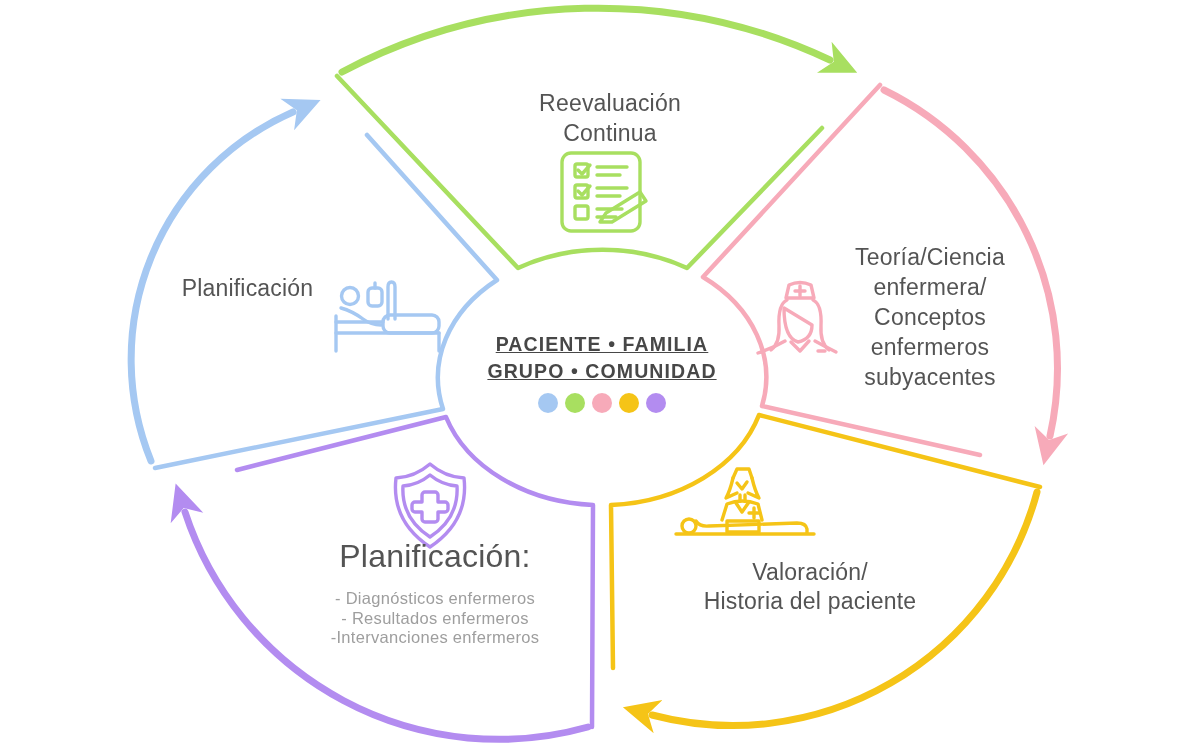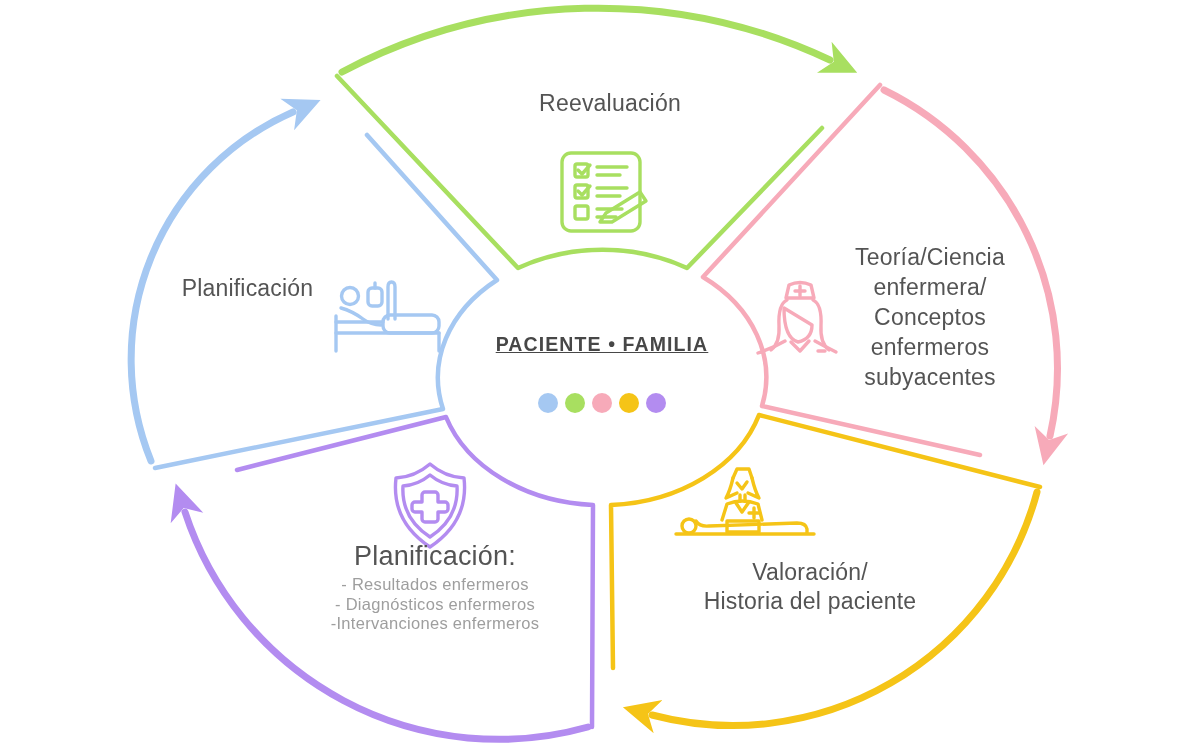--- a/index.html
+++ b/index.html
@@ -17,21 +17,21 @@
   .fl-blue{fill:var(--c-blue)}
   .wedge{fill:none;stroke-width:4.5;stroke-linecap:round;stroke-linejoin:round;}
   .arrow{fill:none;stroke-width:7;stroke-linecap:round;}
   .icon{fill:none;stroke-width:3.4;stroke-linecap:round;stroke-linejoin:round;}
   .seg-label{
     position:absolute;text-align:center;color:var(--c-text);
     font-size:23px;line-height:30px;letter-spacing:0.2px;
   }
   .seg-label .ln{display:block;}
   .lh29 .ln{line-height:29px;}
-  .plan-title{display:block;font-size:27px;line-height:30px;color:var(--c-text);margin-bottom:4px;}
+  .plan-title{display:block;font-size:32px;line-height:30px;color:var(--c-text);margin-bottom:18px;}
   .plan-item{display:block;font-size:16.5px;line-height:19.5px;color:var(--c-subtext);letter-spacing:0.3px;}
   .center-title{
     position:absolute;left:448px;top:331px;width:308px;text-align:center;
     font-weight:bold;font-size:19.5px;line-height:27px;letter-spacing:1.1px;
     color:var(--c-ctext);
     text-decoration:underline;
   }
   .center-title .ln{display:block;white-space:nowrap;}
   .dots{position:absolute;left:538px;top:393px;display:flex;gap:7px;}
   .dot{width:20px;height:20px;border-radius:50%;}
@@ -128,48 +128,50 @@
       <path d="M336,316 V351"></path>
       <path d="M336,322 H383"></path>
       <rect x="383" y="315" width="56" height="18" rx="7"></rect>
       <path d="M336,333 H439"></path>
       <path d="M439,333 V351"></path>
     </g>
   </svg>
 
   <div class="seg-label" style="left:455px;top:88px;width:310px;">
     <span class="ln">Reevaluación</span>
+    <span class="ln">Continua</span>
   </div>
 
   <div class="seg-label" style="left:785px;top:242px;width:290px;">
     <span class="ln">Teoría/Ciencia</span>
     <span class="ln">enfermera/</span>
     <span class="ln">Conceptos</span>
     <span class="ln">enfermeros</span>
     <span class="ln">subyacentes</span>
   </div>
 
   <div class="seg-label lh29" style="left:635px;top:558px;width:350px;">
     <span class="ln">Valoración/</span>
     <span class="ln">Historia del paciente</span>
   </div>
 
   <div class="seg-label" style="left:283px;top:541px;width:304px;">
     <span class="plan-title">Planificación:</span>
+    <span class="plan-item">- Diagnósticos enfermeros</span>
     <span class="plan-item">- Resultados enfermeros</span>
-    <span class="plan-item">- Diagnósticos enfermeros</span>
     <span class="plan-item">-Intervanciones enfermeros</span>
   </div>
 
   <div class="seg-label" style="left:140px;top:273px;width:215px;">
     <span class="ln">Planificación</span>
   </div>
 
   <div class="center-title">
     <span class="ln">PACIENTE • FAMILIA</span>
+    <span class="ln">GRUPO • COMUNIDAD</span>
   </div>
 
   <div class="dots">
     <span class="dot dot-blue"></span>
     <span class="dot dot-green"></span>
     <span class="dot dot-pink"></span>
     <span class="dot dot-yellow"></span>
     <span class="dot dot-purple"></span>
   </div>
 

